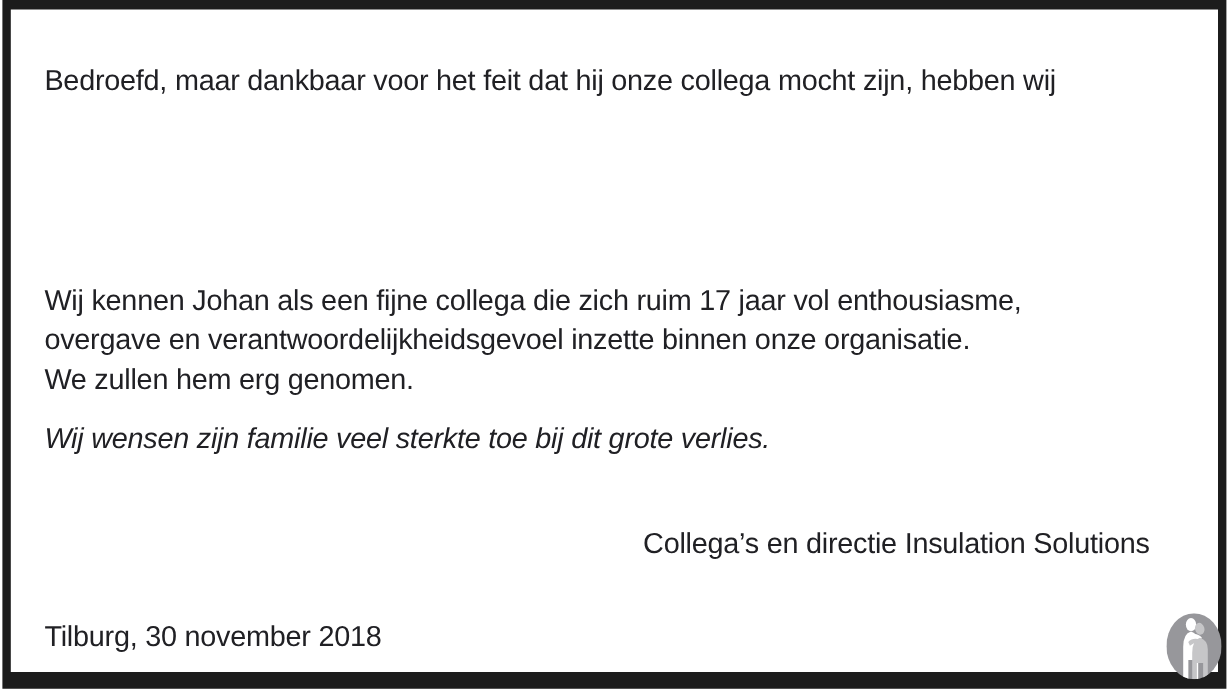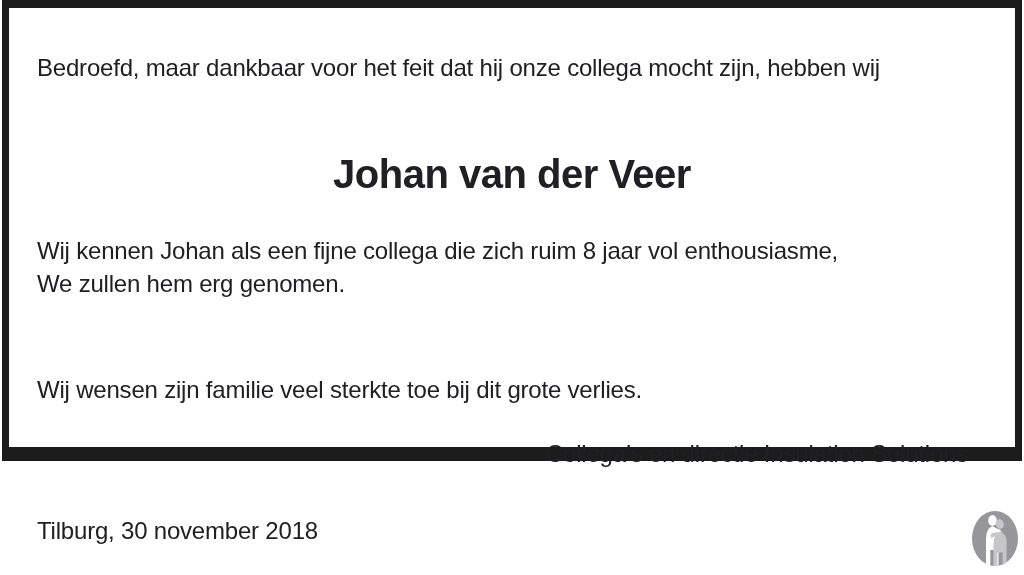--- a/index.html
+++ b/index.html
@@ -5,21 +5,21 @@
   * { margin: 0; padding: 0; box-sizing: border-box; }
   html, body {
     width: 1024px; height: 575px;
     background: #ffffff;
     font-family: "Liberation Sans", sans-serif;
     overflow: hidden;
   }
   .frame {
     position: absolute;
     left: 2px; top: 0;
-    width: 1020px; height: 461px;
+    width: 1020px; height: 574px;
     border: solid #1c1c1c;
     border-width: 8px 7px 14px 7px;
     background: #ffffff;
   }
   .inner {
     position: relative;
     width: 100%; height: 100%;
     color: #202024;
   }
   .txt {
@@ -29,44 +29,44 @@
     letter-spacing: -0.2px;
     white-space: nowrap;
     color: #202024;
   }
   .line { white-space: nowrap; }
   .intro     { left: 28px; top: 43px; }
   .deceased  { left: 0; top: 144px; width: 100%;
                text-align: center; font-size: 40px; font-weight: bold;
                letter-spacing: -0.5px; line-height: 44px; }
   .bodytext  { left: 28px; top: 226px; }
-  .condolence{ left: 28px; top: 365px; }
-  .signature { right: 47px; top: 429px; text-align: right; }
+  .condolence{ left: 28px; top: 341px; font-style: italic; }
+  .signature { right: 57px; top: 429px; text-align: right; }
   .dateline  { left: 28px; top: 506px; }
   .logo {
     position: absolute;
     left: 963px; top: 503px;
     width: 46px; height: 55px;
   }
   .logo svg { display: block; width: 100%; height: 100%; }
 </style>
 </head>
 <body>
 
 <div class="frame">
   <div class="inner">
 
     <div class="txt intro">
       <div class="line">Bedroefd, maar dankbaar voor het feit dat hij onze collega mocht zijn, hebben wij</div>
     </div>
 
-    <div class="txt deceased">Johan van der Veer</div>
 
     <div class="txt bodytext">
-      <div class="line">Wij kennen Johan als een fijne collega die zich ruim 8 jaar vol enthousiasme,</div>
+      <div class="line">Wij kennen Johan als een fijne collega die zich ruim 17 jaar vol enthousiasme,</div>
+      <div class="line">overgave en verantwoordelijkheidsgevoel inzette binnen onze organisatie.</div>
       <div class="line">We zullen hem erg genomen.</div>
     </div>
 
     <div class="txt condolence">Wij wensen zijn familie veel sterkte toe bij dit grote verlies.</div>
 
     <div class="txt signature">Collega’s en directie Insulation Solutions</div>
 
     <div class="txt dateline">Tilburg, 30 november 2018</div>
 
     <div class="logo">

